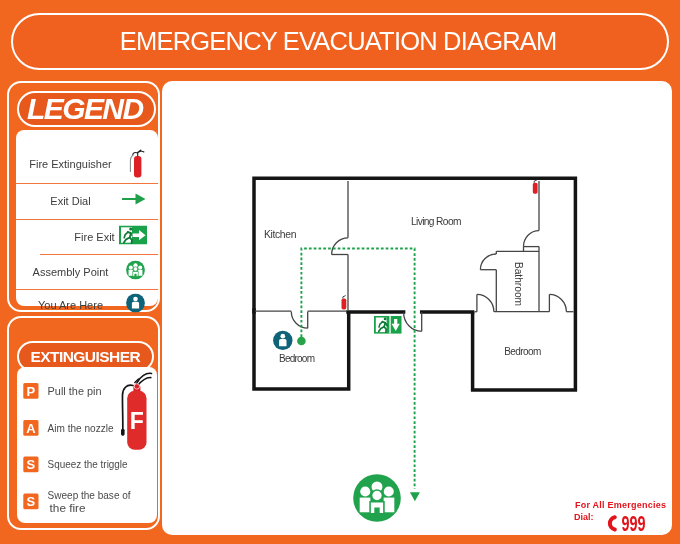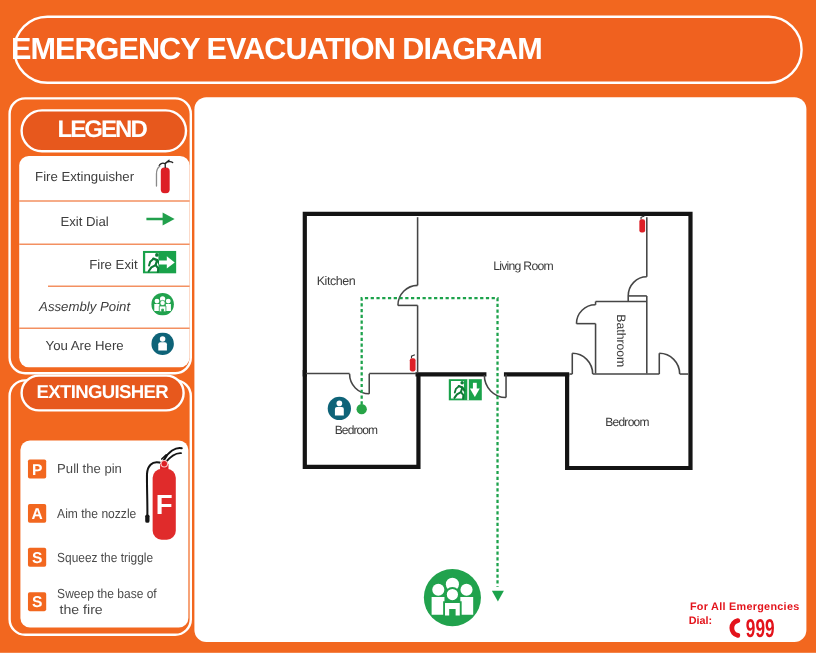--- a/index.html
+++ b/index.html
@@ -14,27 +14,27 @@
   .ltext{position:absolute;left:0;width:110px;top:50%;transform:translateY(-50%);
          text-align:center;font-size:11px;color:#3D3D3D;}
   .licon{position:absolute;top:50%;transform:translateY(-50%);}
 </style>
 </head>
 <body>
 <div id="page">
 
   <div style="position:absolute;left:11px;top:12.5px;width:658px;height:57.5px;
        border:2.5px solid #fff;border-radius:29px;background:#F0611F;box-sizing:border-box;"></div>
-  <div style="position:absolute;left:9.2px;top:27.3px;width:658px;text-align:left;
-       color:#fff;font-weight:bold;font-size:25.5px;letter-spacing:-0.8px;">EMERGENCY EVACUATION DIAGRAM</div>
+  <div style="position:absolute;left:9.2px;top:27.3px;width:658px;text-align:center;
+       color:#fff;font-weight:normal;font-size:25.5px;letter-spacing:-0.8px;">EMERGENCY EVACUATION DIAGRAM</div>
 
   <div class="panel" style="left:7px;top:80.5px;width:153px;height:231px;"></div>
-  <div class="pill" style="left:16.5px;top:90.5px;width:139.5px;height:36px;font-size:20px;letter-spacing:-1.6px;line-height:31px;padding-right:3px;">LEGEND</div>
+  <div class="pill" style="left:16.5px;top:90.5px;width:139.5px;height:36px;font-size:30px;letter-spacing:-1.6px;line-height:31px;padding-right:3px;font-style:italic;">LEGEND</div>
   <div class="whitebox" style="left:15.5px;top:129.5px;width:142px;height:176.5px;">
-    <div class="lrow" style="height:37.3px;">
+    <div class="lrow" style="height:37.3px;margin-top:16px;">
       <div class="ltext">Fire Extinguisher</div>
       <div class="licon" id="ic-ext" style="right:11px;"><svg width="22" height="32" viewBox="0 0 22 32">
         <rect x="9" y="10" width="7.4" height="21.5" rx="3" fill="#DD1F26"></rect>
         <path d="M12.7,10 L12.7,7 M12.7,7 C10,5.7 8.2,7.3 7.7,8.5 M12.7,7 C14.4,5 17.4,4.7 18.9,6 M12.7,6.5 L15.9,4" stroke="#222" stroke-width="1.1" fill="none" stroke-linecap="round"></path>
         <path d="M8.2,9 C5.7,10.5 5.4,12.5 5.4,15.5 L5.4,25.5" stroke="#8a8a8a" stroke-width="1.1" fill="none" stroke-linecap="round"></path>
       </svg></div>
     </div>
     <div class="lrow" style="height:35.2px;">
       <div class="ltext">Exit Dial</div>
       <div class="licon" id="ic-route" style="right:10.5px;"><svg width="26" height="14" viewBox="0 0 26 14">
@@ -51,21 +51,21 @@
           <circle cx="3.2" cy="-10.2" r="2.4" fill="#0E7A36" stroke="none"></circle>
           <path d="M-1.5,-5.5 L3.5,-3.5 L6.5,1" stroke-width="3"></path>
           <path d="M3.5,-3.5 L1.5,3 L5,7 L4.5,12" stroke-width="2.8"></path>
           <path d="M1.5,3 L-4,6 L-7.5,11" stroke-width="2.8"></path>
           <path d="M-1.5,-5 L-5.5,-1.5 L-7,3.5" stroke-width="2.6"></path>
         </g>
         <path d="M13.5,9.7 L20.5,9.7" stroke="#fff" stroke-width="3.4"></path>
         <polygon points="20,4.6 20,14.8 26.6,9.7" fill="#fff"></polygon>
       </svg></div>
     </div>
-    <div class="lrow" style="height:33.9px;font-style:italic;">
+    <div class="lrow" style="height:33.9px;">
       <div class="ltext">Assembly Point</div>
       <div class="licon" id="ic-asm" style="right:13px;"><svg width="19" height="19" viewBox="-9.5 -9.5 19 19">
         <circle r="9.4" fill="#21A24D"></circle>
         <g fill="#fff" transform="scale(0.42)">
           <circle cx="0" cy="-10.6" r="5.2"></circle>
           <circle cx="-11.2" cy="-6.2" r="4.8"></circle>
           <circle cx="11.2" cy="-6.2" r="4.8"></circle>
           <path d="M-16.5,-0.4 h10.2 v14 h-10.2 z"></path>
           <path d="M6.3,-0.4 h10.2 v14 h-10.2 z"></path>
           <circle cx="0" cy="-2.4" r="5.2" stroke="#21A24D" stroke-width="1.5"></circle>
@@ -77,21 +77,21 @@
       <div class="ltext">You Are Here</div>
       <div class="licon" id="ic-here" style="right:13px;"><svg width="19" height="19" viewBox="-9.5 -9.5 19 19">
         <circle r="9.4" fill="#0E6378"></circle>
         <circle cx="0" cy="-4" r="2.3" fill="#fff"></circle>
         <path d="M-3.6,5.6 L-3.6,0.4 Q-3.6,-1.3 -1.9,-1.3 L1.9,-1.3 Q3.6,-1.3 3.6,0.4 L3.6,5.6 Z" fill="#fff"></path>
       </svg></div>
     </div>
   </div>
 
   <div class="panel" style="left:7px;top:316px;width:153px;height:213.5px;"></div>
-  <div class="pill" style="left:16.5px;top:312px;width:137.5px;height:31px;font-size:15.5px;letter-spacing:-0.55px;line-height:27.5px;">EXTINGUISHER</div>
+  <div class="pill" style="left:16.5px;top:341px;width:137.5px;height:31px;font-size:15.5px;letter-spacing:-0.55px;line-height:27.5px;">EXTINGUISHER</div>
   <div class="whitebox" style="left:16.9px;top:367.3px;width:140px;height:155.8px;"></div>
   <svg width="160" height="231" viewBox="0 0 160 231" style="position:absolute;left:0;top:313px;">
 
     <g>
       <rect x="23.3" y="69.9" width="15.2" height="15.8" rx="1.5" fill="#F2671F"></rect>
       <rect x="23.3" y="106.9" width="15.2" height="15.8" rx="1.5" fill="#F2671F"></rect>
       <rect x="23.3" y="143.5" width="15.2" height="15.8" rx="1.5" fill="#F2671F"></rect>
       <rect x="23.3" y="180.5" width="15.2" height="15.8" rx="1.5" fill="#F2671F"></rect>
       <g fill="#fff" font-family="Liberation Sans,sans-serif" font-weight="bold" font-size="13px" text-anchor="middle">
         <text x="30.9" y="82.5">P</text>

